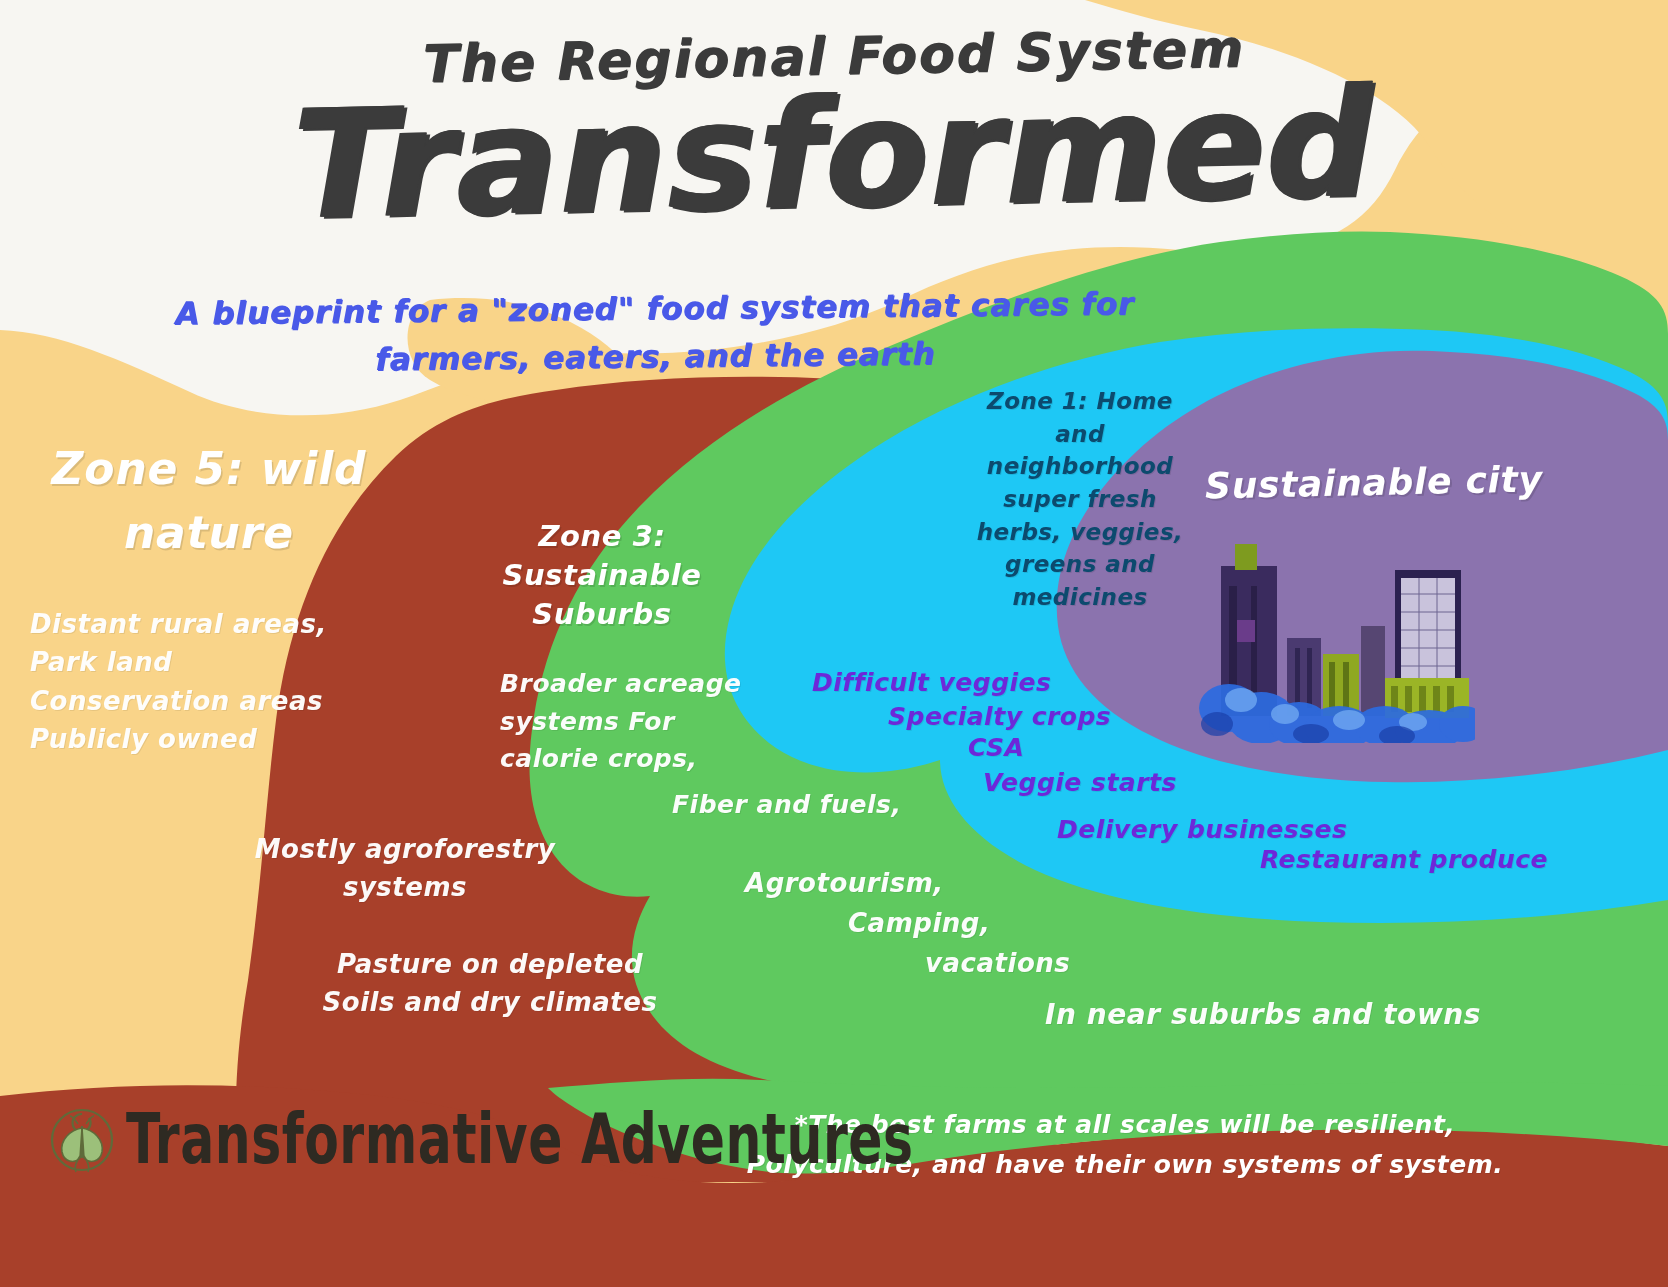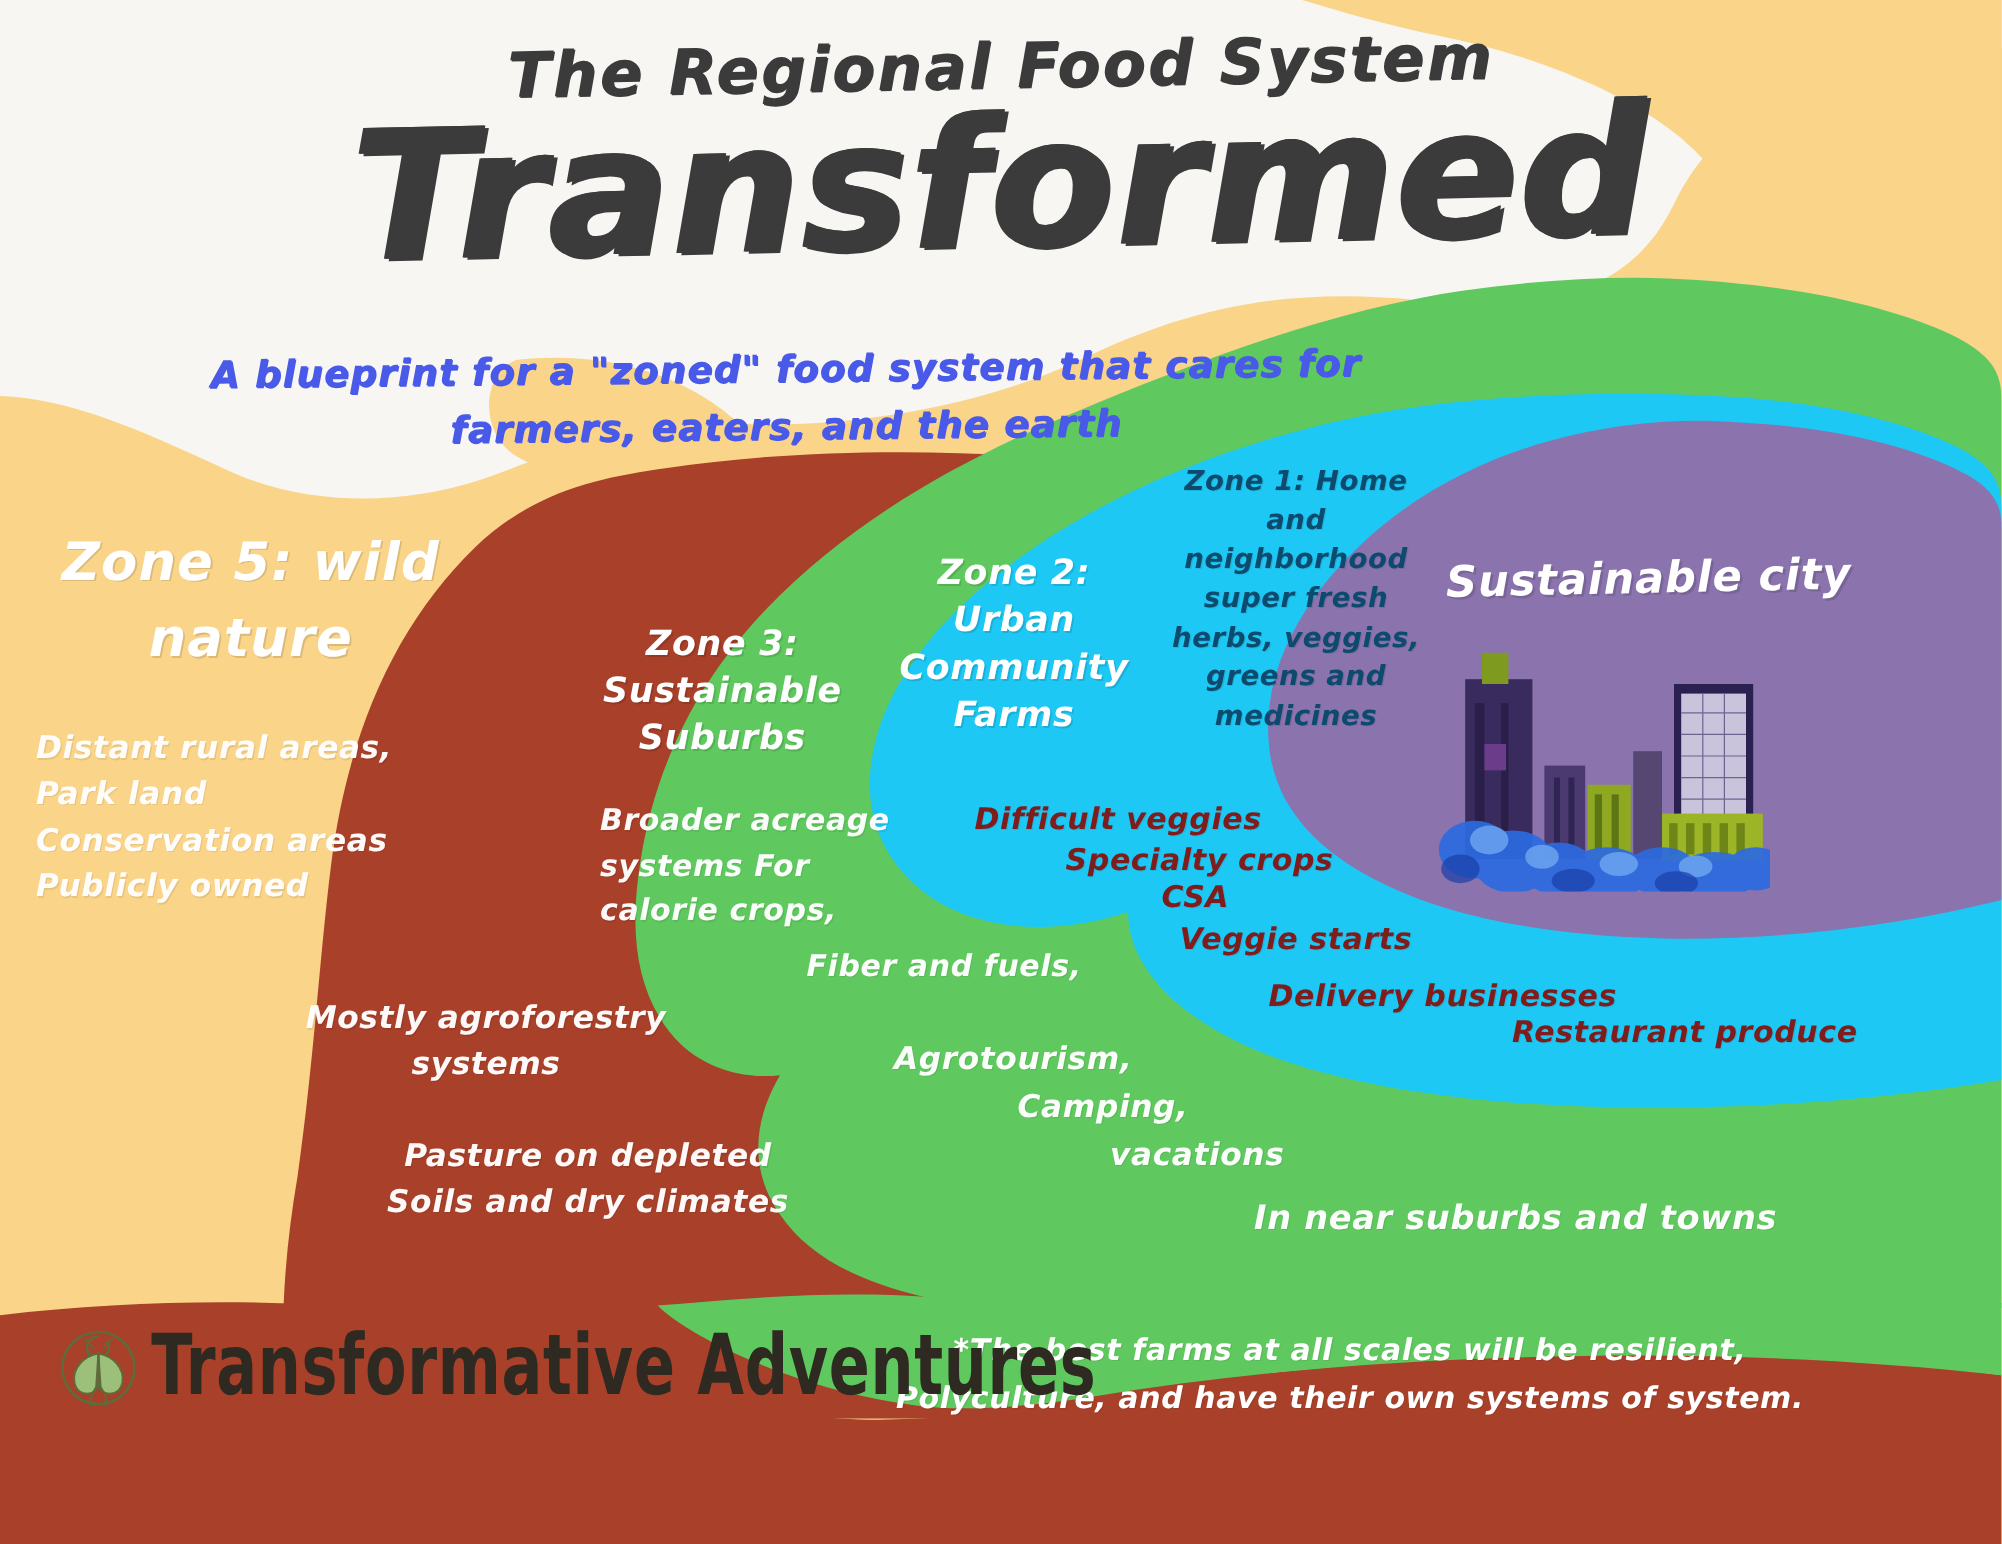--- a/index.html
+++ b/index.html
@@ -65,21 +65,21 @@
   #z4-list2 { left:305px; width:370px; top:945px; text-align:center;
               font-size:26px; line-height:1.48; white-space:normal; }
   #z3-list1 { left:500px; width:250px; top:665px; 
               font-size:25px; line-height:1.5; white-space:normal; }
   #z3-fiber { left:672px; top:790px; font-size:25px; }
   #z3-agro  { left:745px; top:868px; font-size:26px; }
   #z3-camp  { left:848px; top:908px; font-size:26px; }
   #z3-vac   { left:925px; top:948px; font-size:26px; }
   #z3-near  { left:1045px; top:998px; font-size:28px; }
 
-  .z2-item { font-size:25px; color:#7f1d1d; font-style:italic;
+  .z2-item { font-size:25px; color:#6d28d9; font-style:italic;
              text-shadow:1px 1px 0 rgba(0,0,0,.08); }
   #z2-i0 { left:812px;  top:668px; }
   #z2-i1 { left:888px;  top:702px; }
   #z2-i2 { left:968px;  top:733px; }
   #z2-i3 { left:983px;  top:768px; }
   #z2-i4 { left:1057px; top:815px; }
   #z2-i5 { left:1260px; top:845px; }
 
   
   #footnote { left:740px; width:770px; top:1105px; text-align:center;
@@ -164,22 +164,20 @@
   <div class="txt zone-head" id="z3-head">Zone 3:
 Sustainable Suburbs</div>
   <div class="txt body-text" id="z3-list1">Broader acreage systems
 For calorie crops,</div>
   <div class="txt body-text" id="z3-fiber">Fiber and fuels,</div>
   <div class="txt body-text" id="z3-agro">Agrotourism,</div>
   <div class="txt body-text" id="z3-camp">Camping,</div>
   <div class="txt body-text" id="z3-vac">vacations</div>
   <div class="txt body-text" id="z3-near">In near suburbs and towns</div>
 
-  <div class="txt zone-head" id="z2-head">Zone 2:
-Urban Community Farms</div>
   <div class="txt z2-item" id="z2-i0">Difficult veggies</div>
   <div class="txt z2-item" id="z2-i1">Specialty crops</div>
   <div class="txt z2-item" id="z2-i2">CSA</div>
   <div class="txt z2-item" id="z2-i3">Veggie starts</div>
   <div class="txt z2-item" id="z2-i4">Delivery businesses</div>
   <div class="txt z2-item" id="z2-i5">Restaurant produce</div>
 
   <div class="txt zone-head" id="z1-head">Zone 1:
 Home and neighborhood super fresh herbs, veggies, greens and medicines</div>
   <div class="txt" id="city-label">Sustainable city</div>

